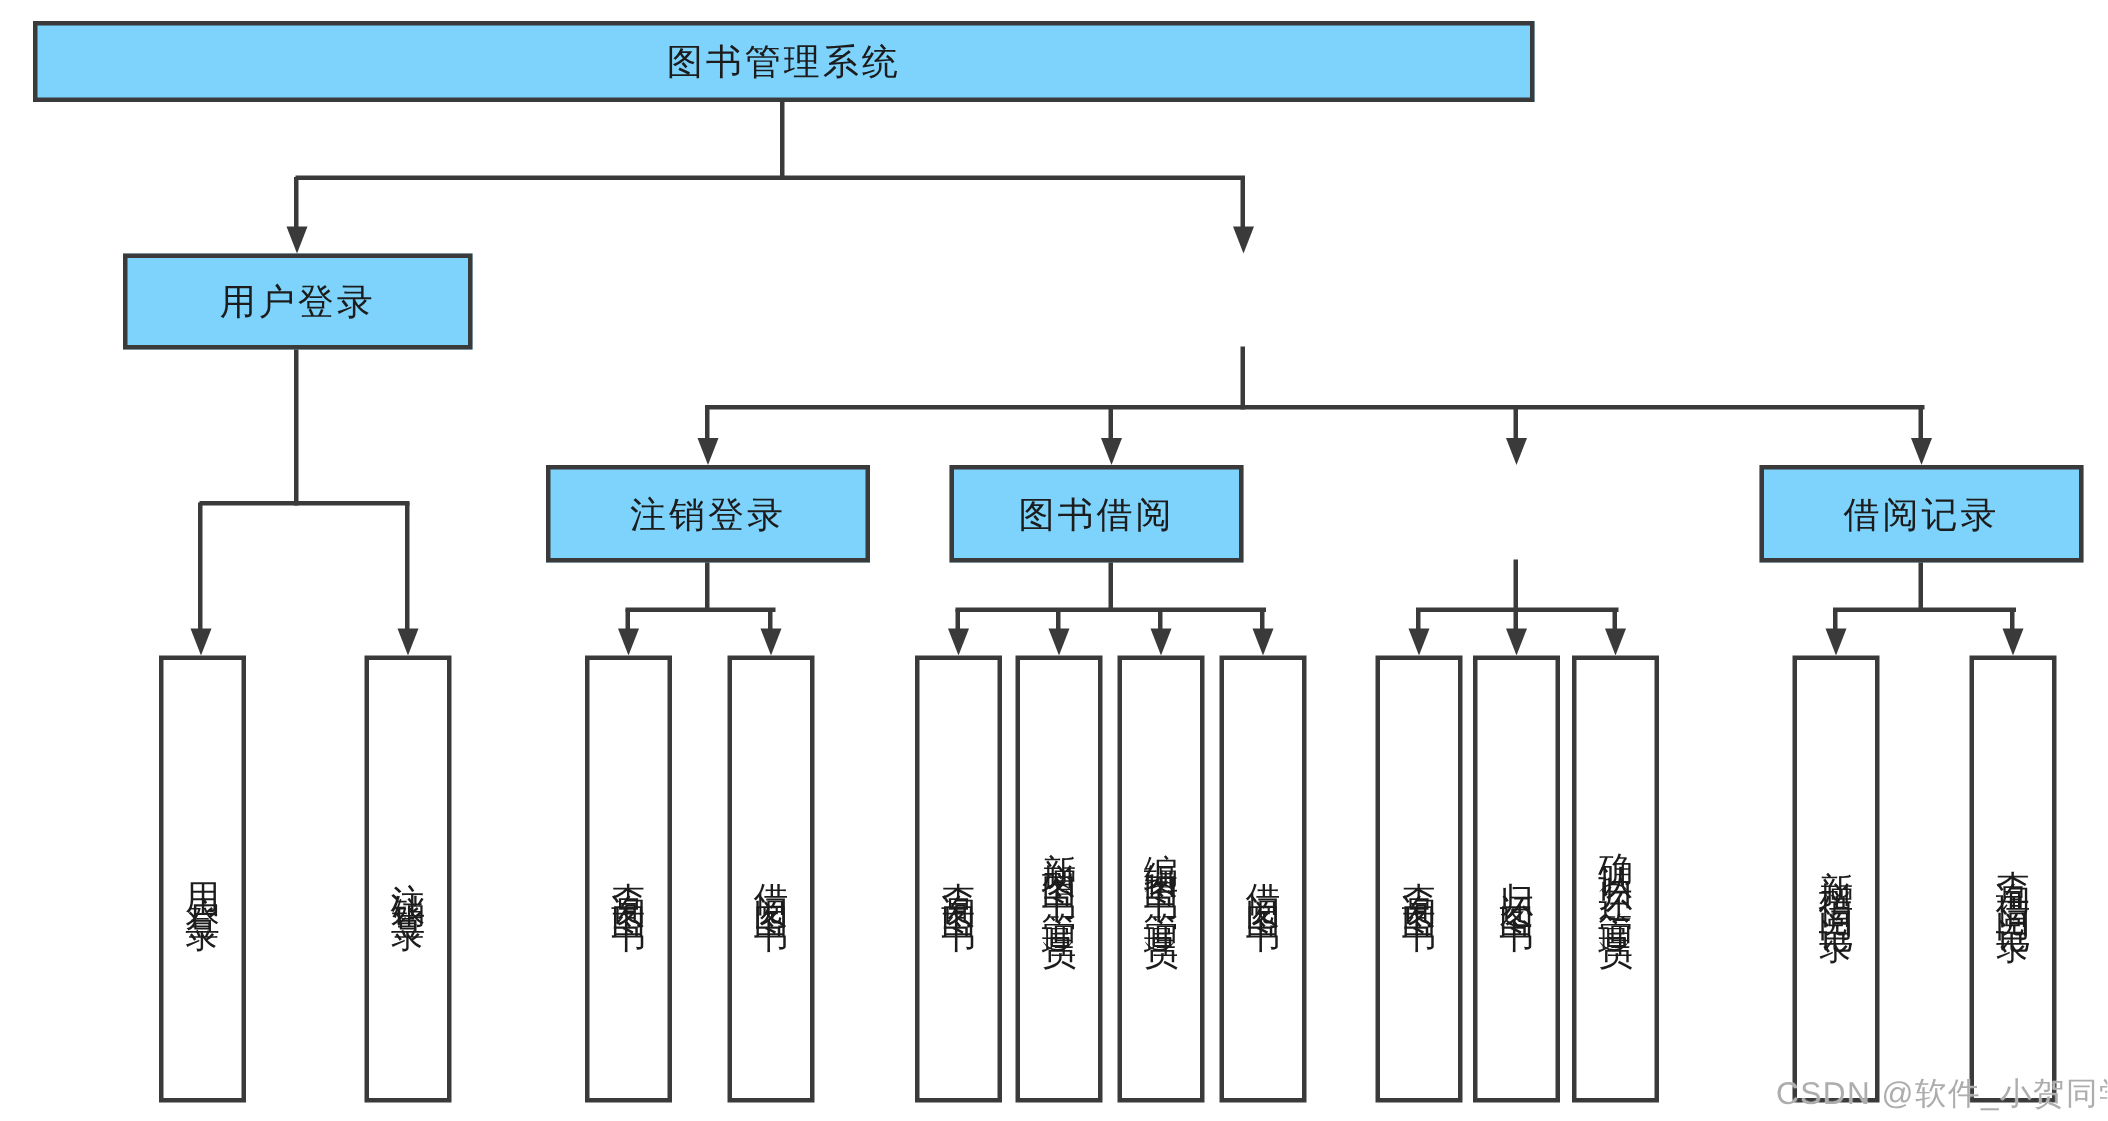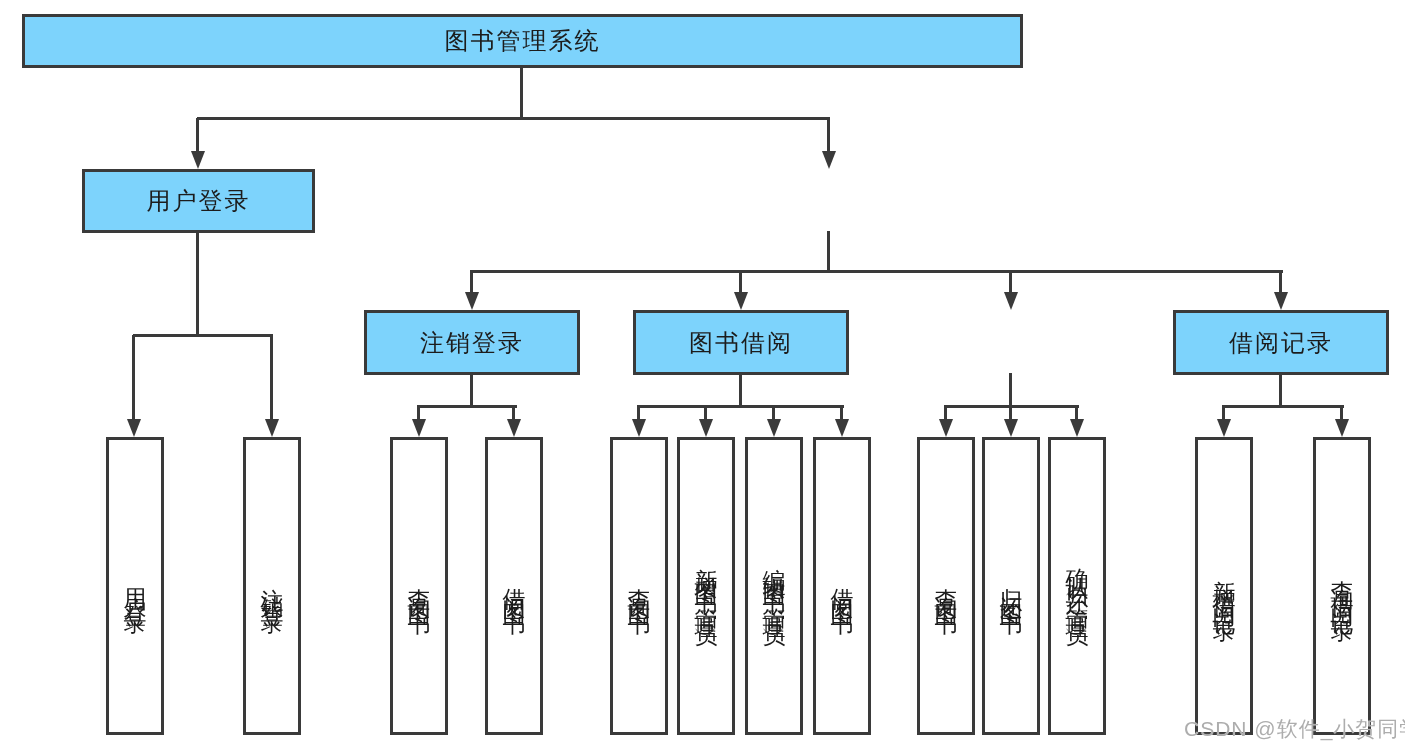--- a/index.html
+++ b/index.html
@@ -94,21 +94,21 @@
     <span>图书管理系统</span>
   </div>
 
   <div class="hbox" style="left:82px;top:169px;width:233px;height:64px">
     <span>用户登录</span>
   </div>
 
   <div class="hbox" style="left:364px;top:310px;width:216px;height:65px">
     <span>注销登录</span>
   </div>
-  <div class="hbox" style="left:633px;top:310px;width:216px;height:65px">
+  <div class="hbox" style="left:633px;top:310px;width:196px;height:65px">
     <span>图书借阅</span>
   </div>
   <div class="hbox" style="left:1173px;top:310px;width:216px;height:65px">
     <span>借阅记录</span>
   </div>
 
   <div class="vbox" style="left:106px">
     <span>用户登录</span>
   </div>
   <div class="vbox" style="left:243px">

